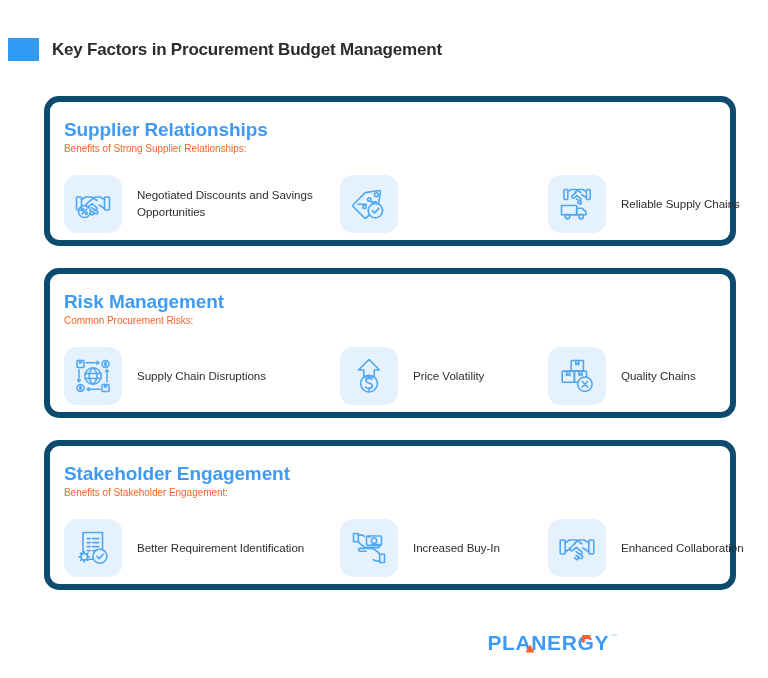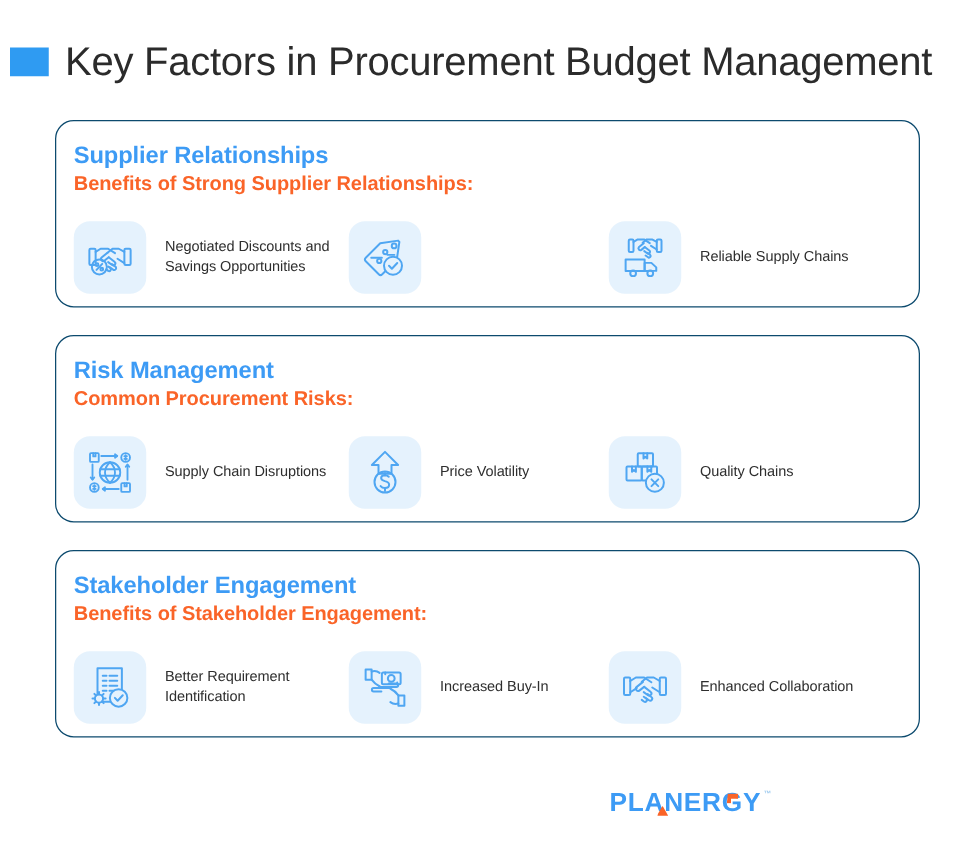--- a/index.html
+++ b/index.html
@@ -25,77 +25,77 @@
     box-sizing: content-box;
   }
   .header-marker {
     width: 31px;
     height: 23px;
     background: #2F9BF2;
     flex: 0 0 auto;
     margin-right: 13px;
   }
   .page-title {
-    font-size: 32px;
-    font-weight: 400;
+    font-size: 17px;
+    font-weight: 700;
     color: #2B2B2B;
     letter-spacing: -0.2px;
     white-space: nowrap;
     line-height: 1;
   }
 
   
   .cards {
     position: absolute;
     left: 44px;
     top: 96px;
     width: 692px;
   }
   .card {
-    border: 1px solid #0c4a6e;
+    border: 6px solid #0c4a6e;
     border-radius: 15px;
     box-sizing: border-box;
     width: 692px;
     height: 150px;
     margin-bottom: 22px;
     padding: 17px 0 0 14px;
     background: #ffffff;
     position: relative;
   }
   .card:last-child { margin-bottom: 16px; }
 
   .card-title {
     font-size: 19px;
     font-weight: 700;
     color: #3D9BF5;
     letter-spacing: -0.1px;
     line-height: 1.18;
     margin: 0;
   }
   .card-subtitle {
-    font-size: 16px;
-    font-weight: 700;
+    font-size: 10px;
+    font-weight: 400;
     color: #FA6428;
     letter-spacing: -0.05px;
     line-height: 1.25;
     margin: 2px 0 0 0;
   }
 
   
   .items-row {
     display: flex;
     align-items: flex-start;
     margin-top: 19px;
   }
   .item {
     display: flex;
     align-items: center;
     flex: 0 0 auto;
   }
-  .item-1 { width: 220px; }
+  .item-1 { width: 276px; }
   .item-2 { width: 208px; }
   .item-3 { width: 200px; }
 
   .icon-tile {
     width: 58px;
     height: 58px;
     border-radius: 13px;
     background: #E5F2FD;
     flex: 0 0 auto;
     display: flex;

